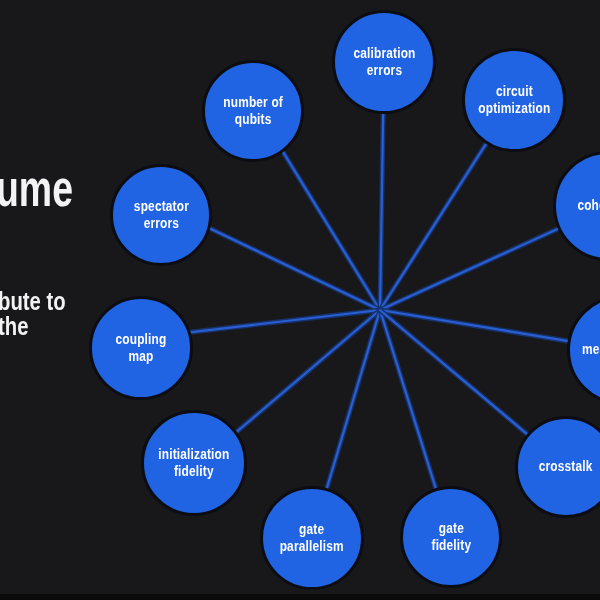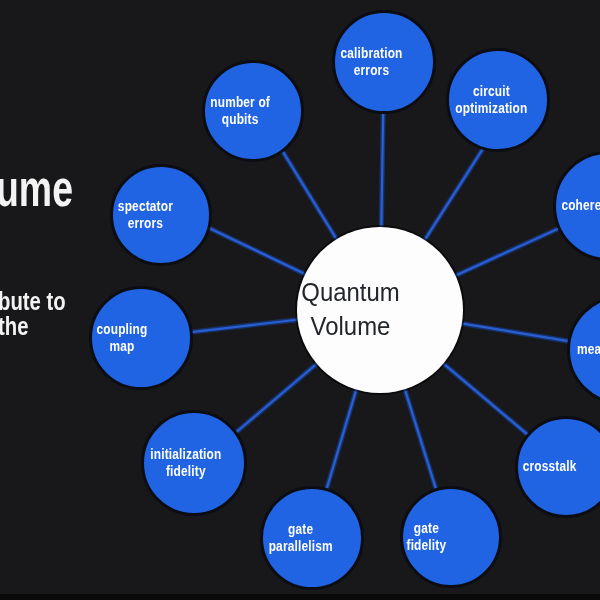--- a/index.html
+++ b/index.html
@@ -7,21 +7,21 @@
     position:relative;width:600px;height:600px;overflow:hidden;
     background:var(--bg,#18181a);
     font-family:"Liberation Sans",sans-serif;
   }
   svg.links{position:absolute;left:0;top:0;z-index:1;}
   .node{
     position:absolute;border-radius:50%;
     background:var(--node-fill,#2063e3);
     border:3px solid var(--node-border,#0b0d12);
     box-sizing:border-box;
-    display:flex;align-items:center;
+    display:flex;align-items:center;justify-content:center;
     z-index:2;
   }
   .node .lbl{
     color:var(--label-color,#ffffff);
     font-weight:bold;font-size:14px;line-height:1.24;
     text-align:center;white-space:pre-line;
     transform:scaleX(.85);letter-spacing:.2px;
   }
   .center-node{
     background:var(--center-fill,#fdfdfd);
@@ -84,32 +84,32 @@
 
   <div id="nodesLayer">
       <div class="node" style="left: 202px; top: 60px; height: 102px; width: 102px;">
         <span class="lbl">number of
 qubits</span>
       </div>
       <div class="node" style="left: 332px; top: 10px; height: 104px; width: 104px;">
         <span class="lbl">calibration
 errors</span>
       </div>
-      <div class="node" style="left: 446px; top: 48px; height: 104px; width: 104px;">
+      <div class="node" style="left: 462px; top: 48px; height: 104px; width: 104px;">
         <span class="lbl">circuit
 optimization</span>
       </div>
       <div class="node" style="left: 110px; top: 164px; height: 102px; width: 102px;">
         <span class="lbl">spectator
 errors</span>
       </div>
       <div class="node" style="left: 553px; top: 151px; height: 110px; width: 110px;">
         <span class="lbl">coherence</span>
       </div>
-      <div class="node" style="left: 89px; top: 286px; height: 104px; width: 104px;">
+      <div class="node" style="left: 89px; top: 296px; height: 104px; width: 104px;">
         <span class="lbl">coupling
 map</span>
       </div>
       <div class="node" style="left: 567px; top: 295px; height: 110px; width: 110px;">
         <span class="lbl">measurement</span>
       </div>
       <div class="node" style="left: 141px; top: 410px; height: 106px; width: 106px;">
         <span class="lbl">initialization
 fidelity</span>
       </div>
@@ -119,25 +119,19 @@
       </div>
       <div class="node" style="left: 400px; top: 486px; height: 102px; width: 102px;">
         <span class="lbl">gate
 fidelity</span>
       </div>
       <div class="node" style="left: 515px; top: 416px; height: 102px; width: 102px;">
         <span class="lbl">crosstalk</span>
       </div>
     </div>
 
-  <div class="node center-node" id="centerNode" style="left: 297px; top: 227px; height: 166px; width: 166px;">
-    <div class="center-label">
-      <span>Quantum</span><br>
-      <span>Volume</span>
-    </div>
-  </div>
 
   <div class="heading-frag">ume</div>
 
   <div class="body-frag">bute to
 the</div>
 
 </div>
 
 </body></html>

